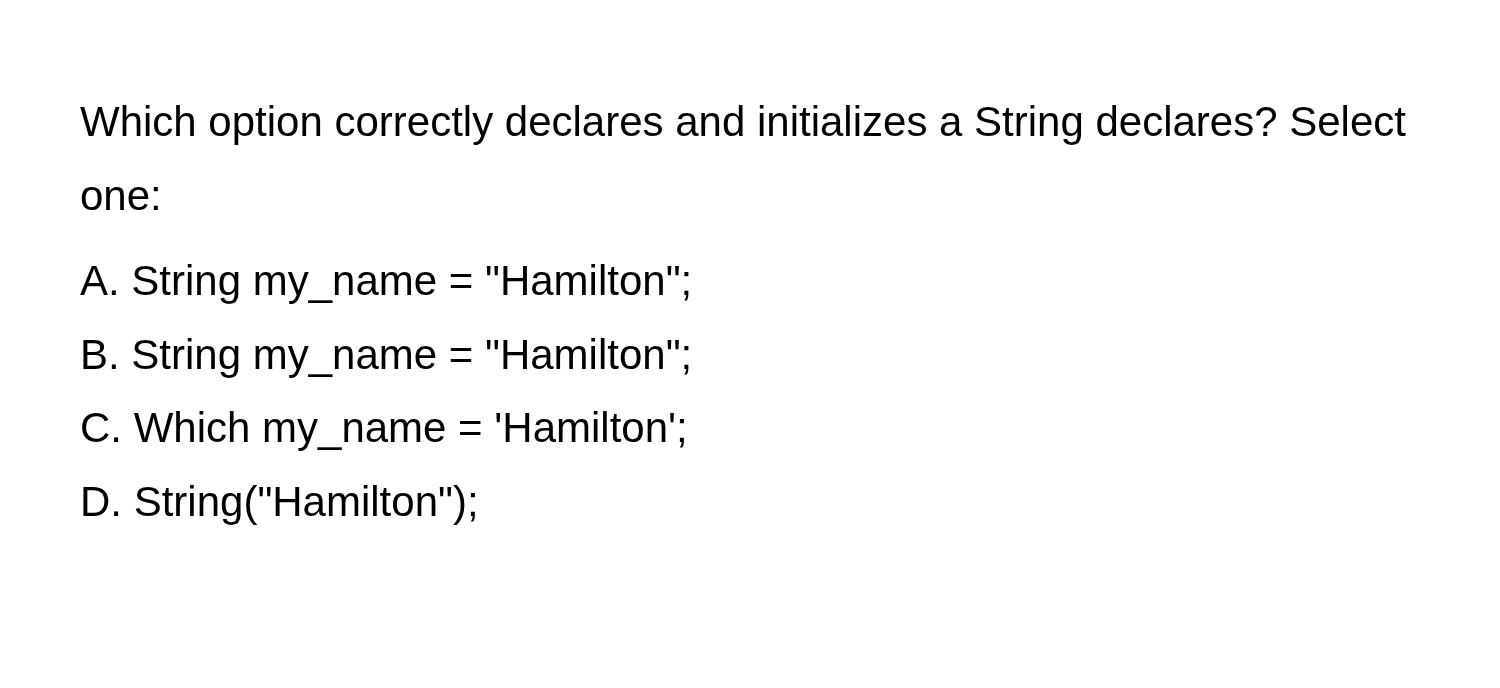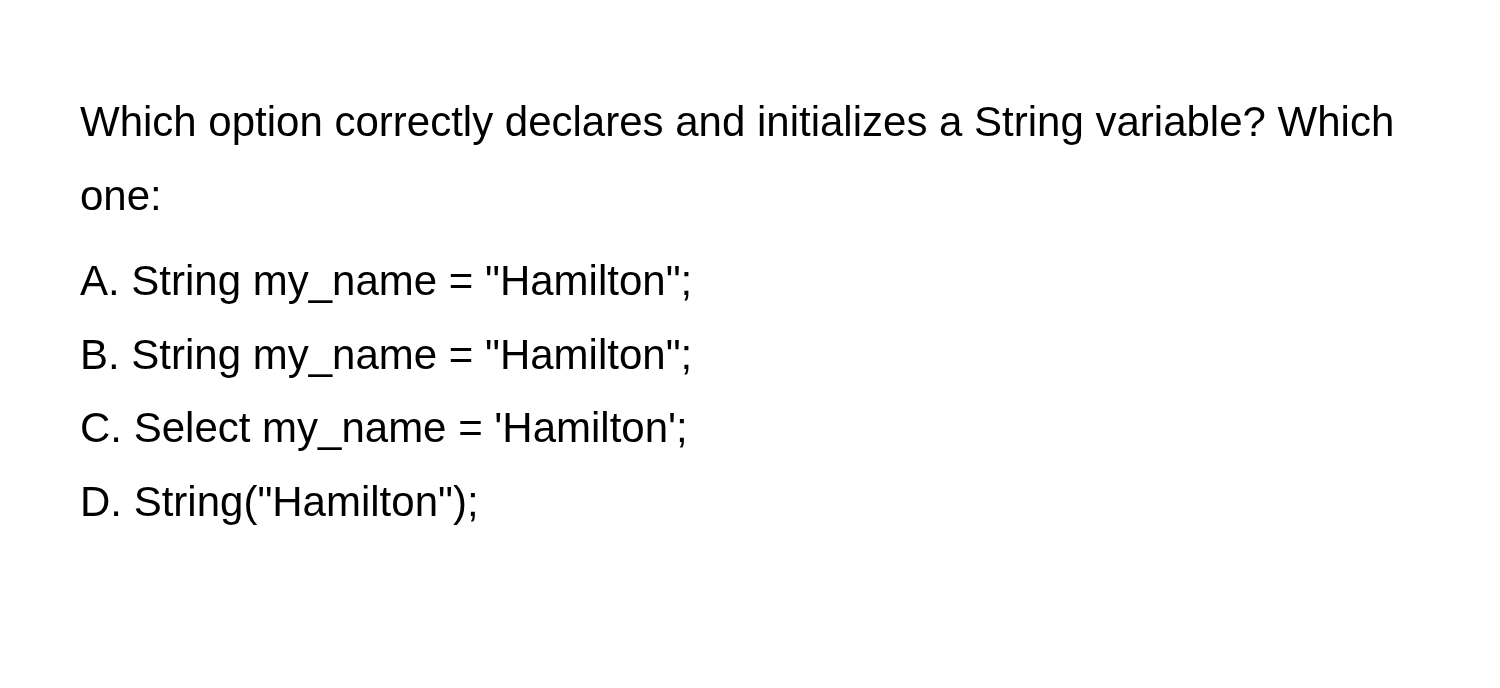--- a/index.html
+++ b/index.html
@@ -26,30 +26,30 @@
     .option {
       font-size: 42px;
       line-height: 1.75;
       font-weight: 400;
     }
   </style>
 </head>
 <body>
 
 <div class="question-container">
-  <div class="question-text">Which option correctly declares and initializes a String variable? Which one:</div>
+  <div class="question-text">Which option correctly declares and initializes a String declares? Select one:</div>
   <div class="option">
     <span>A.</span>
     <span>String my_name = "Hamilton";</span>
   </div>
   <div class="option">
     <span>B.</span>
     <span>String my_name = "Hamilton";</span>
   </div>
   <div class="option">
     <span>C.</span>
-    <span>Select my_name = 'Hamilton';</span>
+    <span>Which my_name = 'Hamilton';</span>
   </div>
   <div class="option">
     <span>D.</span>
     <span>String("Hamilton");</span>
   </div>
 </div>
 
 </body></html>

